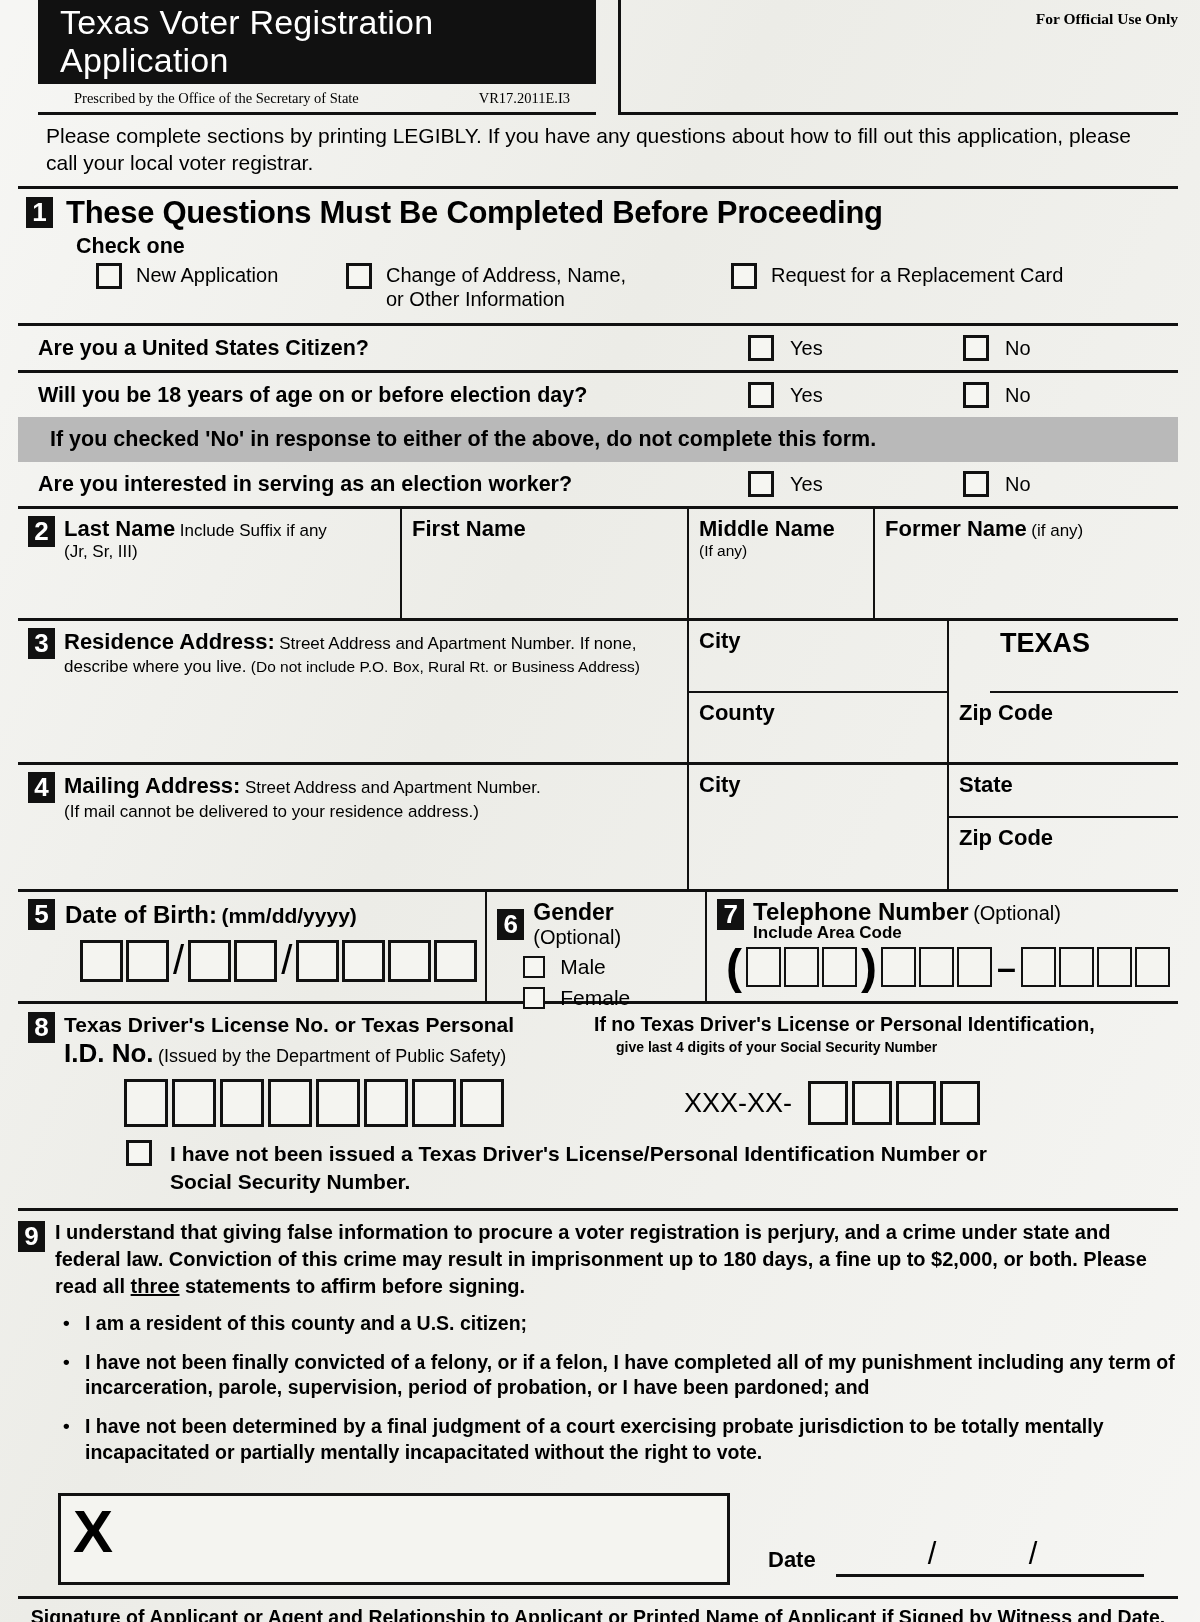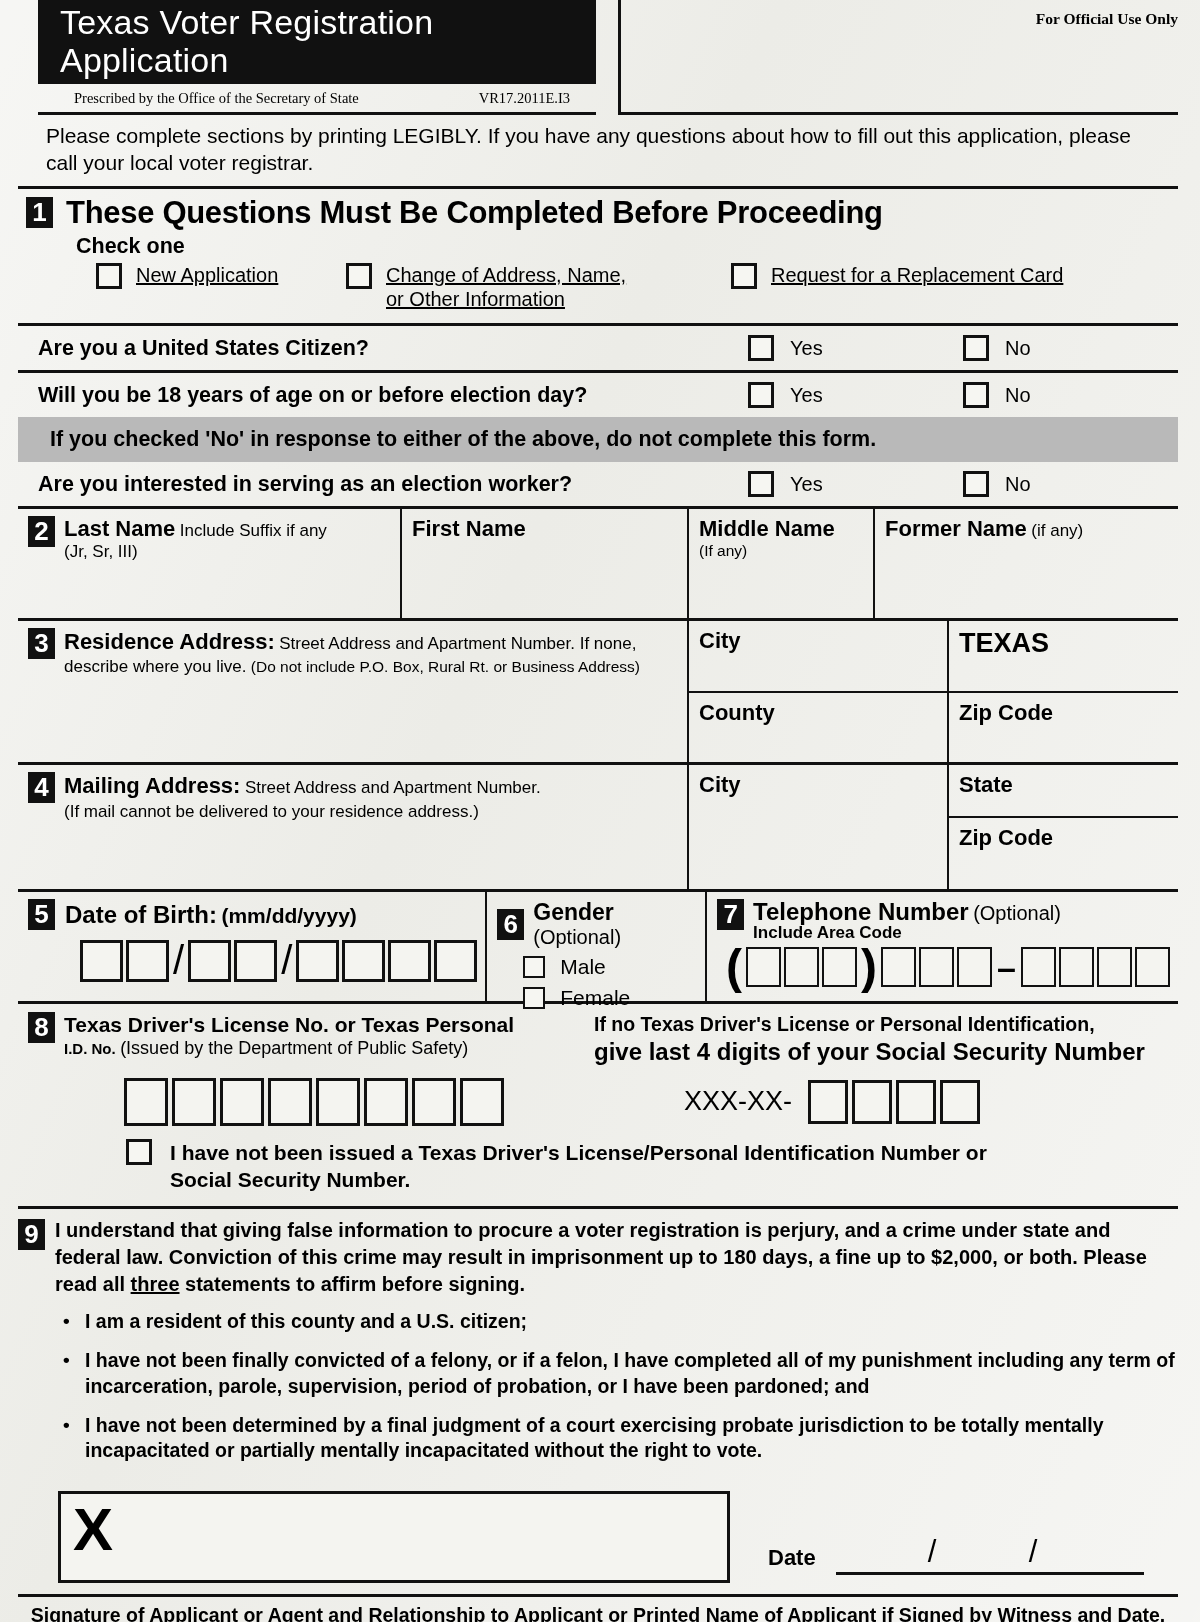--- a/index.html
+++ b/index.html
@@ -88,21 +88,21 @@
     text-align: center;
     vertical-align: top;
     flex: 0 0 auto;
   }
 
   
   .s1-head { display: flex; align-items: center; gap: 13px; padding: 6px 0 0 8px; }
   .s1-title { font-size: 31px; font-weight: bold; letter-spacing: -0.3px; }
   .check-one { font-size: 21.5px; font-weight: bold; padding: 3px 0 4px 58px; }
   .s1-opts { display: flex; padding: 0 0 12px 78px; font-size: 20px; }
-  .opt { display: flex; gap: 14px; align-items: flex-start; text-decoration: underline; }
+  .opt { display: flex; gap: 14px; align-items: flex-start; }
   .opt-1 { width: 250px; }
   .opt-2 { width: 385px; }
   .opt-lbl { line-height: 1.18; padding-top: 1px; }
 
   .cbx {
     width: 26px; height: 26px;
     border: 3px solid #111;
     background: #f6f6f2;
     flex: 0 0 auto;
   }
@@ -335,21 +335,21 @@
       </div>
       <div class="vline" style="width:260px; display:flex; flex-direction:column;">
         <div class="cell" style="flex:0 0 72px; border-bottom:2.5px solid #111;">
           <span class="lbl-b">City</span>
         </div>
         <div class="cell" style="flex:1;">
           <span class="lbl-b">County</span>
         </div>
       </div>
       <div class="vline" style="flex:1; display:flex; flex-direction:column;">
-        <div class="cell" style="flex:0 0 72px; border-bottom:2.5px solid #111;">
+        <div class="cell" style="flex:0 0 72px; border-bottom:2.5px solid #111;margin-left:41px;">
           <span class="lbl-b" style="font-size:27px;">TEXAS</span>
         </div>
         <div class="cell" style="flex:1;">
           <span class="lbl-b">Zip Code</span>
         </div>
       </div>
     </div>
   </div>
 
   <div class="block">
@@ -446,27 +446,27 @@
       </div>
     </div>
   </div>
 
   <div class="block rule-t">
     <div style="display:flex; padding-top:8px;">
       <div style="width:560px; display:flex; gap:9px; padding-left:10px;">
         <span class="numbox">8</span>
         <span style="line-height:1.22;">
           <span class="lbl-b" style="font-size:21px;">Texas Driver's License No. or Texas Personal</span><br>
-          <span class="lbl-b" style="font-size:15px;">I.D. No.</span>
+          <span class="lbl-b" style="font-size:26px;">I.D. No.</span>
           <span class="lbl-n" style="font-size:18px;">(Issued by the Department of Public Safety)</span>
         </span>
       </div>
       <div style="flex:1; line-height:1.28; padding-left:16px;">
         <span class="lbl-b" style="font-size:19.5px;">If no Texas Driver's License or Personal Identification,</span><br>
-        <span class="lbl-b" style="font-size:24px;">give last 4 digits of your Social Security Number</span>
+        <span class="lbl-b" style="font-size:14px;margin-left:22px;">give last 4 digits of your Social Security Number</span>
       </div>
     </div>
 
     <div style="display:flex; align-items:center; padding:10px 0 0 0;">
       <div class="boxrow" style="padding-left:106px; gap:4px;">
         <span class="dbox dl"></span>
         <span class="dbox dl"></span>
         <span class="dbox dl"></span>
         <span class="dbox dl"></span>
         <span class="dbox dl"></span>

